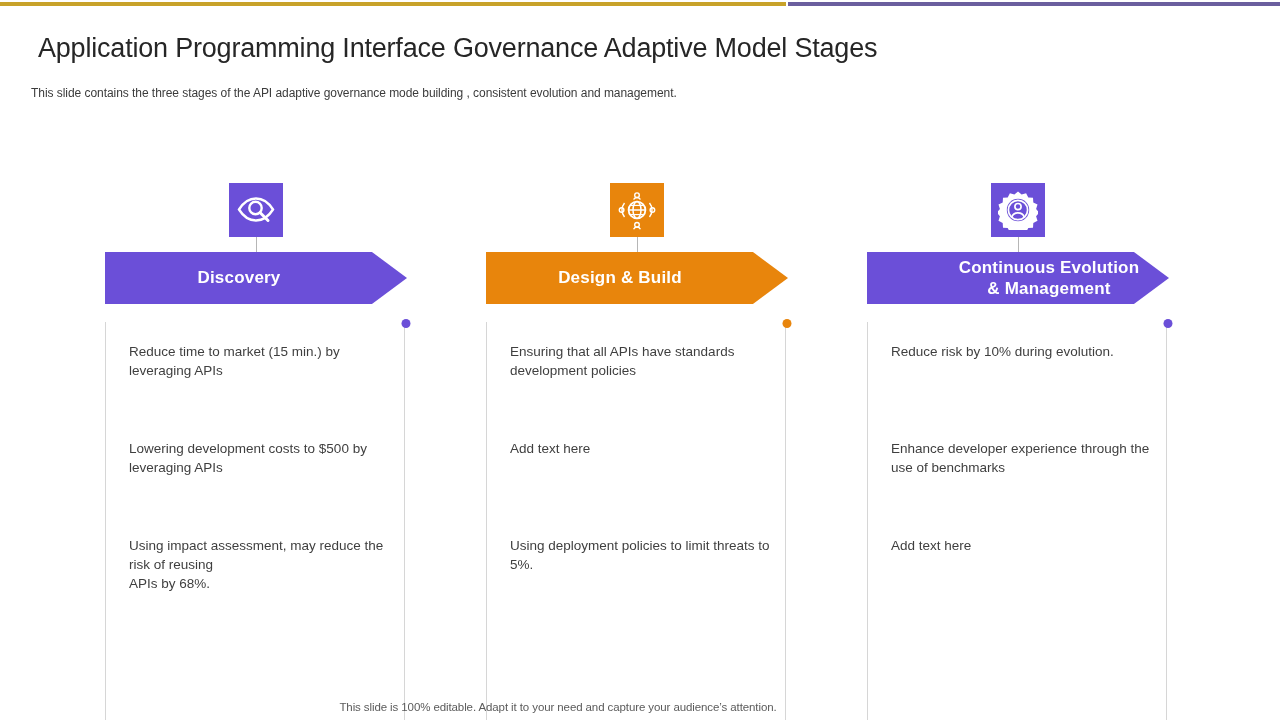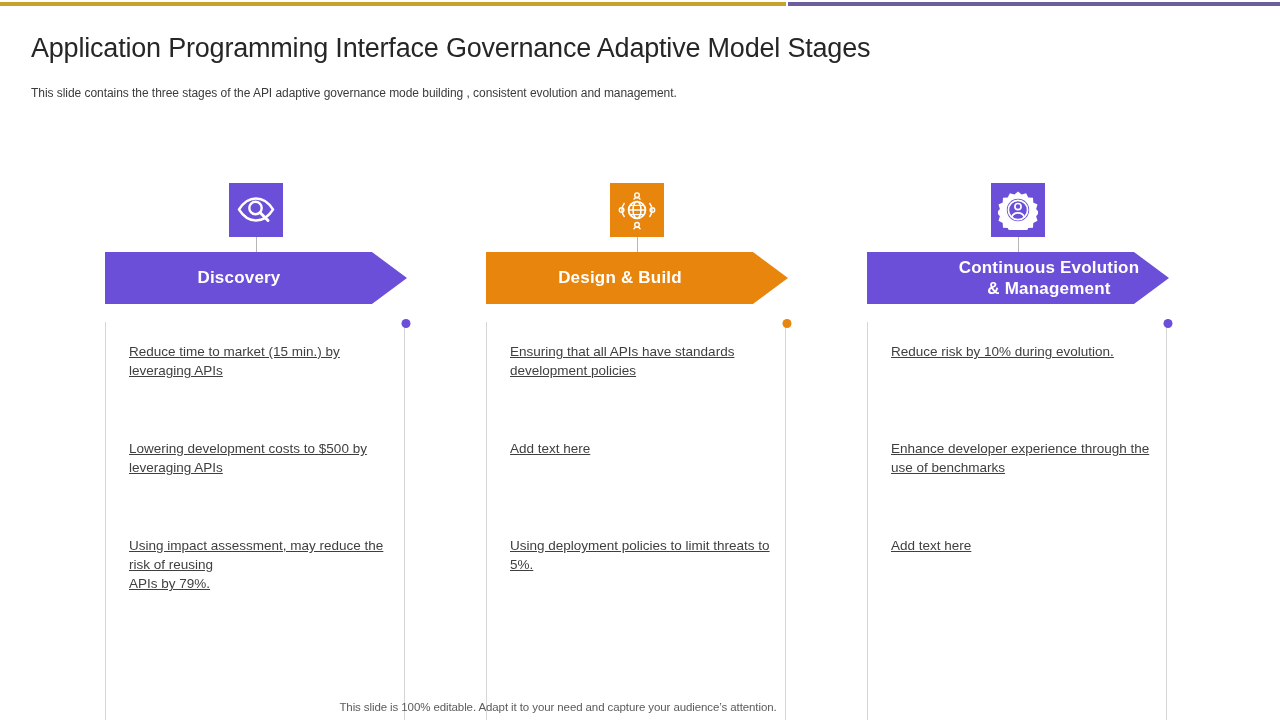--- a/index.html
+++ b/index.html
@@ -32,21 +32,21 @@
   .bar-purple {
     position: absolute;
     left: 788px; top: 2px;
     width: 492px; height: 4px;
     background: #6b5f9e;
   }
 
   
   #page-title {
     position: absolute;
-    left: 31px; top: 33px;
+    left: 38px; top: 33px;
     font-size: 27px;
     font-weight: 400;
     letter-spacing: -0.2px;
     color: #262626;
     white-space: nowrap;
     font-family: "Liberation Sans", sans-serif;
   }
   #page-subtitle {
     position: absolute;
     left: 31px; top: 86px;
@@ -134,21 +134,20 @@
     box-sizing: border-box;
   }
   .panel-item {
     position: absolute;
     left: 23px;
     width: 262px;
     font-size: 13.5px;
     line-height: 19px;
     color: #3f3f3f;
     white-space: pre-line;
-    text-decoration: underline;
   }
   .panel-item.i0 { top: 20px; }
   .panel-item.i1 { top: 117px; }
   .panel-item.i2 { top: 214px; }
 
   
   .panel-dot {
     position: absolute;
     top: 136px;
     left: 301px;
@@ -193,21 +192,21 @@
   </div>
   <div class="connector"></div>
   <div class="banner">
     <div class="banner-shape" style="background:#6b4fd8;"></div>
     <div class="banner-label">Discovery</div>
   </div>
   <div class="panel">
     <div class="panel-item i0">Reduce time to market (15 min.) by leveraging APIs</div>
     <div class="panel-item i1">Lowering development costs to $500 by leveraging APIs</div>
     <div class="panel-item i2">Using impact assessment, may reduce the risk of reusing
-APIs by 79%.</div>
+APIs by 68%.</div>
   </div>
   <div class="panel-dot" style="background:#6b4fd8;"></div>
 </div>
 
 <div class="stage" id="stage-1">
   <div class="icon-tile" style="background:#e8850c;">
     <span>
       <svg width="40" height="40" viewBox="0 0 40 40" fill="none" aria-hidden="true">
         <circle cx="20" cy="20" r="8.4" stroke="#ffffff" stroke-width="1.8" fill="none"></circle>
         <ellipse cx="20" cy="20" rx="4" ry="8.4" stroke="#ffffff" stroke-width="1.5" fill="none"></ellipse>

